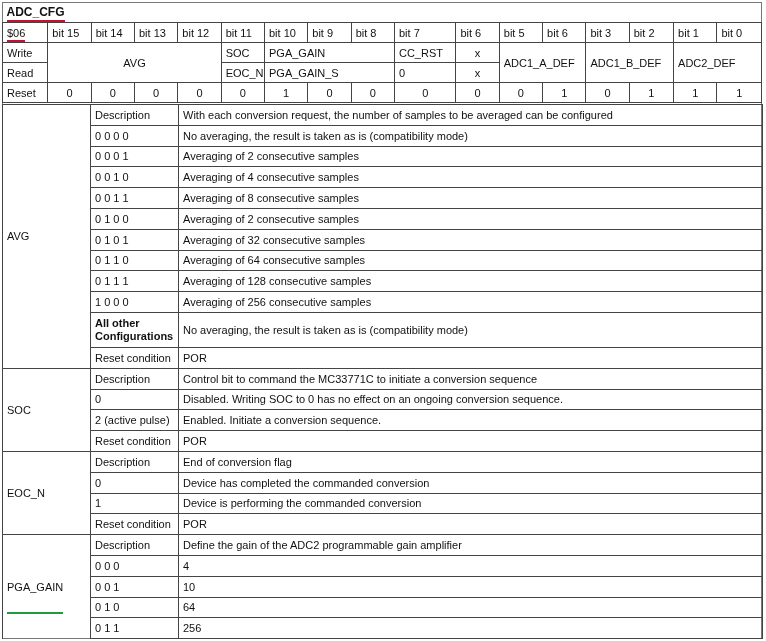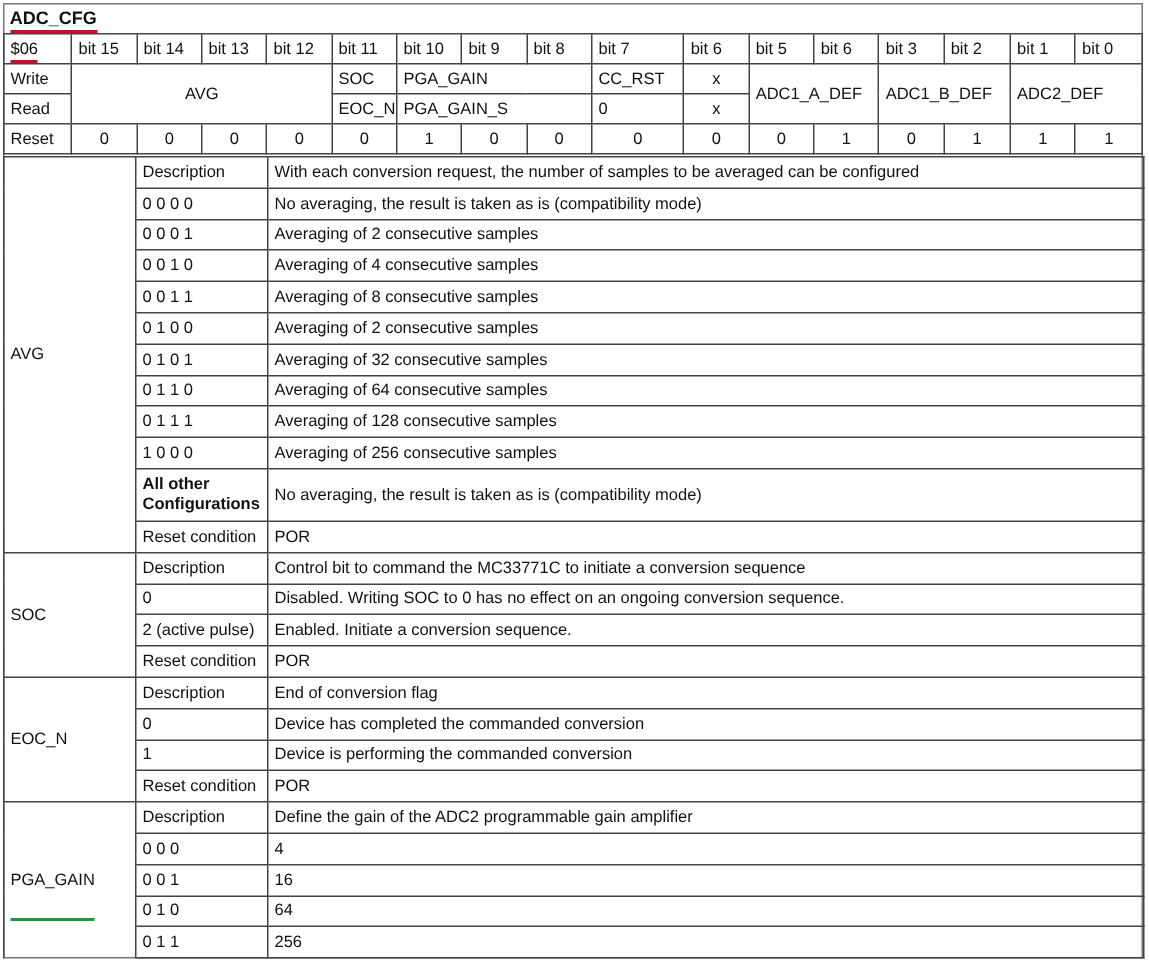--- a/index.html
+++ b/index.html
@@ -207,21 +207,21 @@
     </td>
     <td>Description</td>
     <td>Define the gain of the ADC2 programmable gain amplifier</td>
   </tr>
   <tr>
         <td>0 0 0</td>
         <td>4</td>
       </tr>
   <tr>
         <td>0 0 1</td>
-        <td>16</td>
+        <td>10</td>
       </tr>
   <tr>
         <td>0 1 0</td>
         <td>64</td>
       </tr>
   <tr>
         <td>0 1 1</td>
         <td>256</td>
       </tr>
 </tbody>

